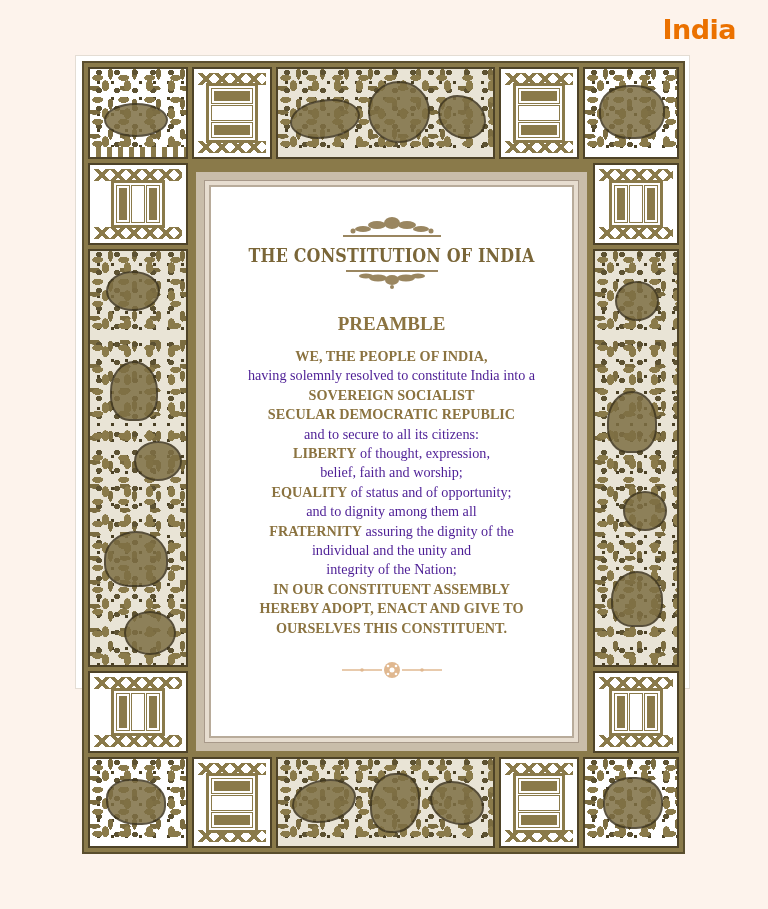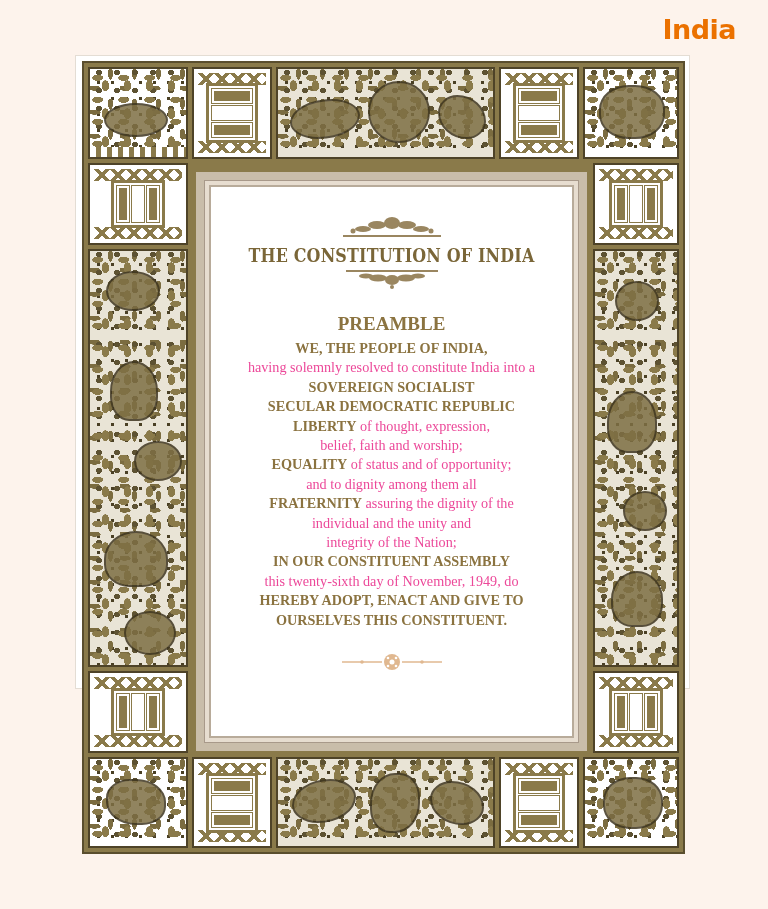--- a/index.html
+++ b/index.html
@@ -88,23 +88,23 @@
   .ornament { display: block; margin: 0 auto; }
   .title {
     margin-top: 6px;
     font-family: "DejaVu Serif", serif; font-weight: bold;
     font-size: 18.5px; letter-spacing: 0.2px; color: #7a6638;
     transform: scaleX(0.86); white-space: nowrap;
   }
   .preamble-head {
     margin-top: 22px; font-weight: bold; font-size: 19px; color: #8b7340;
   }
-  .lines { margin-top: 4px; font-size: 14.2px; line-height: 19.4px; }
+  .lines { margin-top: 12px; font-size: 14.2px; line-height: 19.4px; }
   .lines .gold { color: #8b7340; font-weight: bold; }
-  .lines .dark { color: #ec4899; }
+  .lines .dark { color: #4c1d95; }
   .bottom-ornament { margin-top: 22px; }
 </style>
 </head>
 <body>
 
 <div class="logo">India</div>
 
 <div class="sheet">
   <div class="border-area">
 
@@ -233,29 +233,29 @@
               </g>
             </svg>
 
             <div class="preamble-head">PREAMBLE</div>
 
             <div class="lines" id="lines">
                 <div><span class="gold">WE, THE PEOPLE OF INDIA,</span></div>
                 <div><span class="dark">having solemnly resolved to constitute India into a</span></div>
                 <div><span class="gold">SOVEREIGN SOCIALIST</span></div>
                 <div><span class="gold">SECULAR DEMOCRATIC REPUBLIC</span></div>
+                <div><span class="dark">and to secure to all its citizens:</span></div>
                 <div><span class="gold">LIBERTY</span><span class="dark"> of thought, expression,</span></div>
                 <div><span class="dark">belief, faith and worship;</span></div>
                 <div><span class="gold">EQUALITY</span><span class="dark"> of status and of opportunity;</span></div>
                 <div><span class="dark">and to dignity among them all</span></div>
                 <div><span class="gold">FRATERNITY</span><span class="dark"> assuring the dignity of the</span></div>
                 <div><span class="dark">individual and the unity and</span></div>
                 <div><span class="dark">integrity of the Nation;</span></div>
                 <div><span class="gold">IN OUR CONSTITUENT ASSEMBLY</span></div>
-                <div><span class="dark">this twenty-sixth day of November, 1949, do</span></div>
                 <div><span class="gold">HEREBY ADOPT, ENACT AND GIVE TO</span></div>
                 <div><span class="gold">OURSELVES THIS CONSTITUENT.</span></div>
               </div>
 
             <svg class="ornament bottom-ornament" width="104" height="20" viewBox="0 0 104 20">
               <g stroke="#e0b890" stroke-width="1.5">
                 <line x1="2" y1="10" x2="42" y2="10"></line>
                 <line x1="62" y1="10" x2="102" y2="10"></line>
               </g>
               <g fill="#e0b890">

